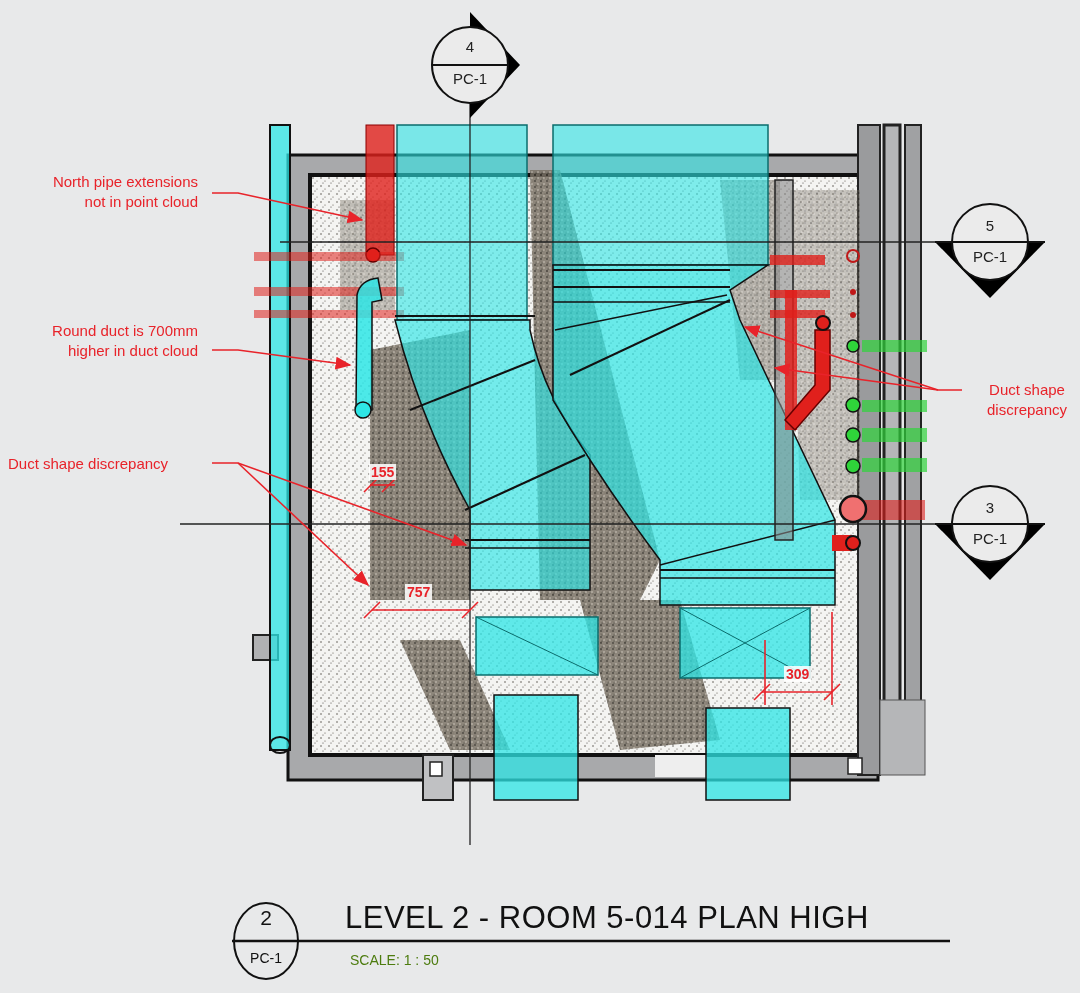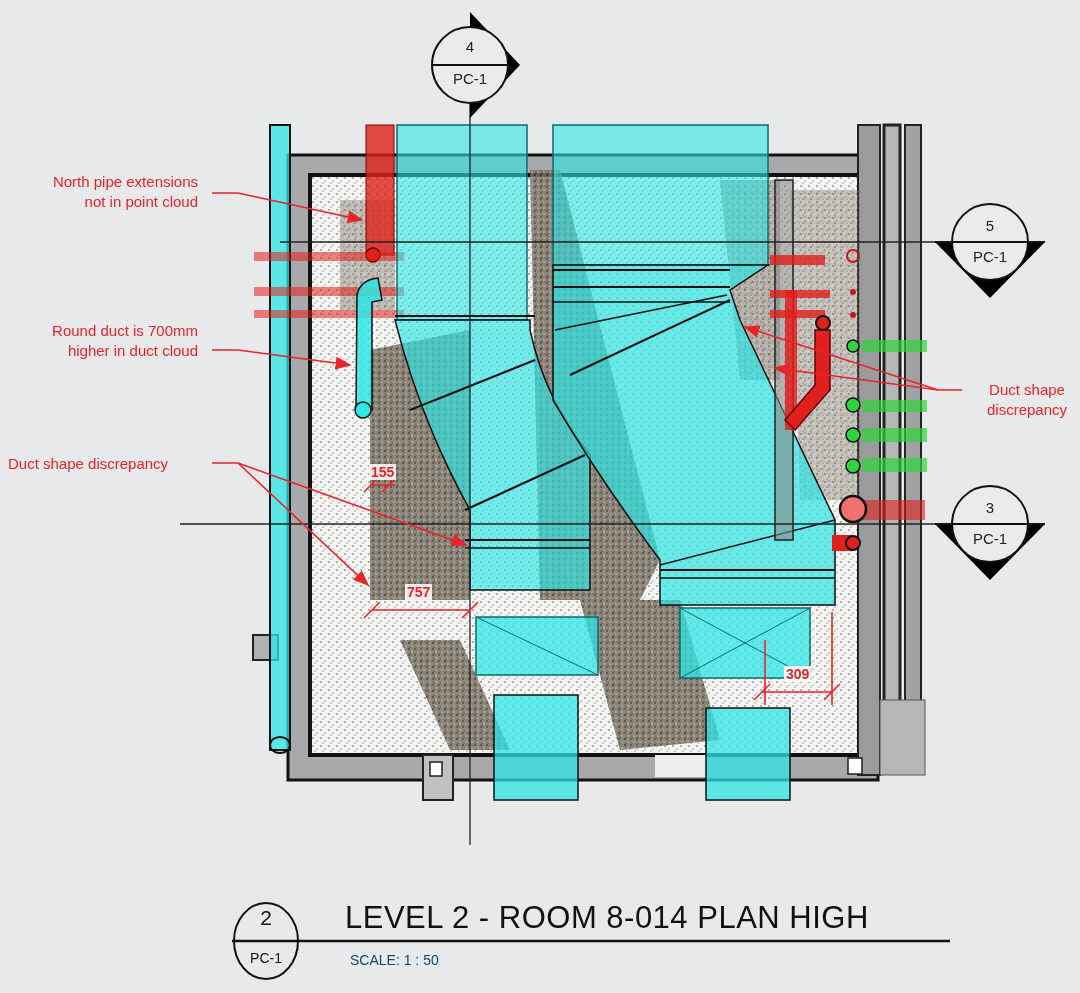--- a/index.html
+++ b/index.html
@@ -22,21 +22,21 @@
   }
   .sec-num, .sec-ref {
     position: absolute; width: 70px; text-align: center; font-size: 15px;
     color: #222; font-family: "Liberation Sans", sans-serif;
   }
   .title-main {
     position: absolute; left: 345px; top: 900px; font-size: 31px; color: #111;
     letter-spacing: 0.5px; font-family: "Liberation Sans", sans-serif;
   }
   .title-scale {
-    position: absolute; left: 350px; top: 952px; font-size: 14px; color: #0c4a6e;
+    position: absolute; left: 350px; top: 952px; font-size: 14px; color: #4d7c0f;
     font-family: "Liberation Sans", sans-serif;
   }
   .title-num { position: absolute; left: 236px; top: 906px; width: 60px; text-align: center; font-size: 21px; color:#111; }
   .title-ref { position: absolute; left: 236px; top: 950px; width: 60px; text-align: center; font-size: 14px; color:#111; }
 </style>
 </head>
 <body>
 
 <svg id="canvas" width="1080" height="993" viewBox="0 0 1080 993" xmlns="http://www.w3.org/2000/svg">
   <defs>
@@ -240,14 +240,14 @@
   <div>Duct shape</div>
   <div>discrepancy</div>
 </div>
 
 <div class="dim" style="left:369px;top:464px;">155</div>
 <div class="dim" style="left:405px;top:584px;">757</div>
 <div class="dim" style="left:784px;top:666px;">309</div>
 
 <div class="title-num">2</div>
 <div class="title-ref">PC-1</div>
-<div class="title-main">LEVEL 2 - ROOM 8-014 PLAN HIGH</div>
+<div class="title-main">LEVEL 2 - ROOM 5-014 PLAN HIGH</div>
 <div class="title-scale">SCALE:  1 : 50</div>
 
 </body></html>

